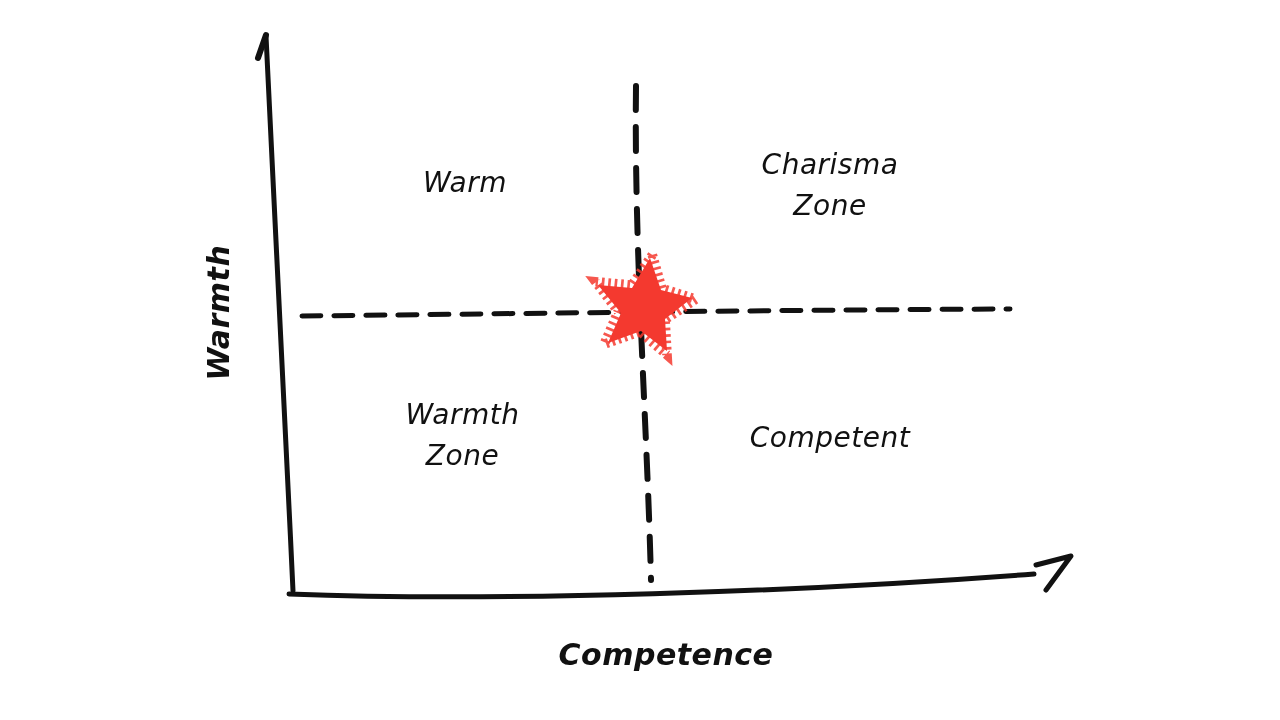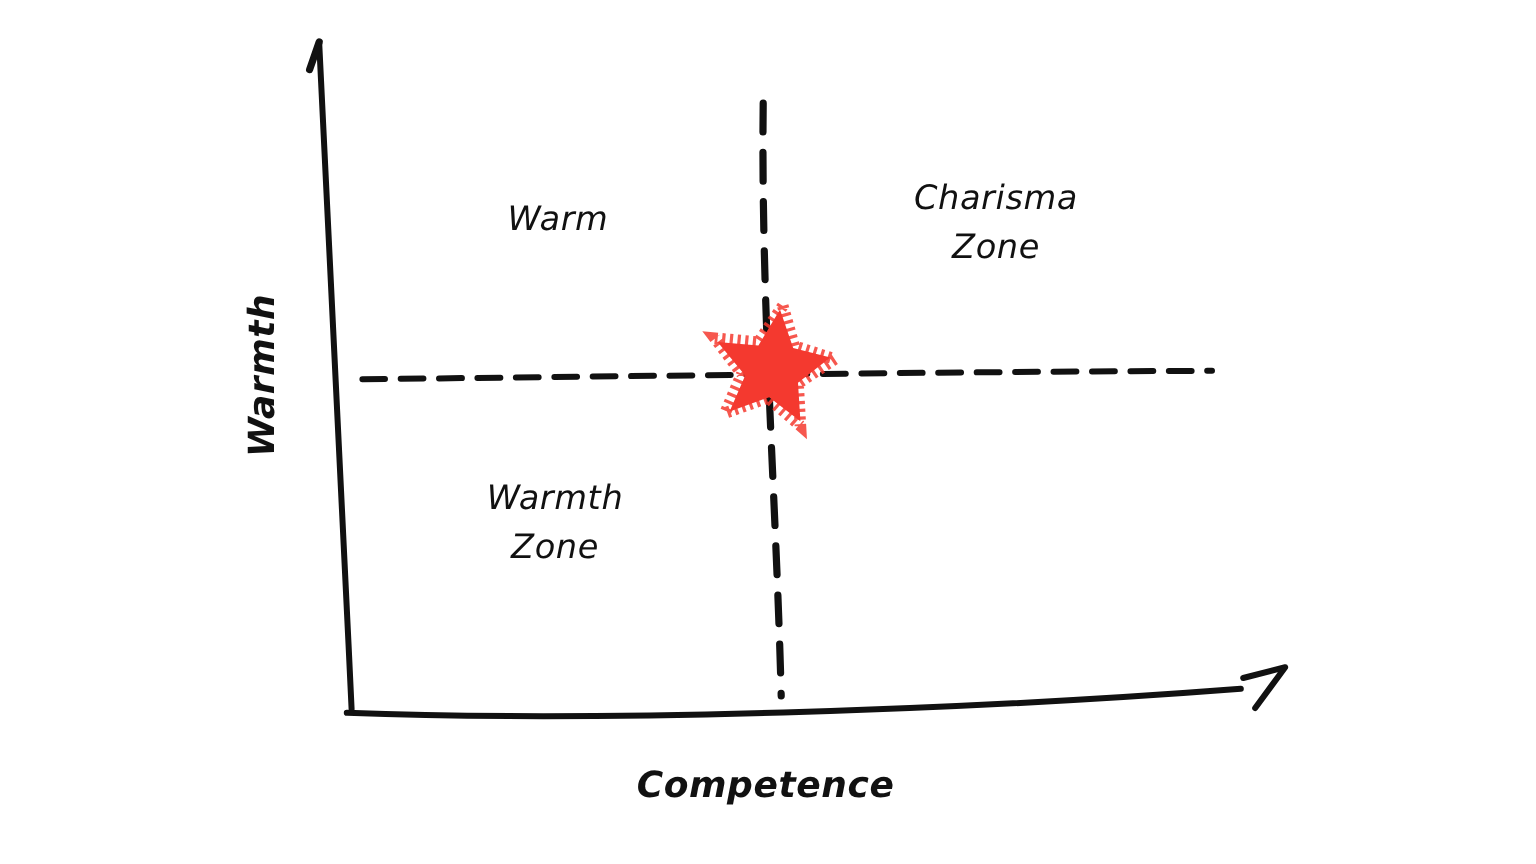--- a/index.html
+++ b/index.html
@@ -43,21 +43,21 @@
   .warm-label       { left: 395px; top: 163px; width: 140px; text-align: center; }
   .charisma-label   { left: 755px; top: 145px; width: 150px; }
   .danger-label     { left: 390px; top: 395px; width: 145px; }
   .competent-label  { left: 745px; top: 418px; width: 170px; }
   .y-axis-label {
     left: 134px; top: 291px; width: 170px;
     transform: rotate(-90deg);
     transform-origin: center center;
   }
   .x-axis-label {
-    left: 528px; top: 633px; width: 220px;
+    left: 556px; top: 633px; width: 220px;
   }
 </style>
 </head>
 <body>
 
 <div class="canvas">
 
   <svg width="1280" height="720" viewBox="0 0 1280 720">
 
     <path d="M266,36 C273,160 283,380 293,591" fill="none" stroke="#111111" stroke-width="5" stroke-linecap="round"></path>
@@ -77,18 +77,19 @@
       <path d="M650,258 L661,290 L692,298 L665,319 L667,351 L641,331 L608,343 L621,313 L598,285 L632,288 Z" stroke-width="3" stroke-linejoin="round" fill="#f4392f"></path>
     </g>
   </svg>
 
   <div class="label quad-label warm-label">Warm</div>
 
   <div class="label quad-label charisma-label">Charisma Zone</div>
 
   <div class="label quad-label danger-label">Warmth Zone</div>
 
+  <div class="label quad-label competent-label">Competent</div>
 
   <div class="label axis-label y-axis-label">Warmth</div>
 
   <div class="label axis-label x-axis-label">Competence</div>
 
 </div>
 
 </body></html>

